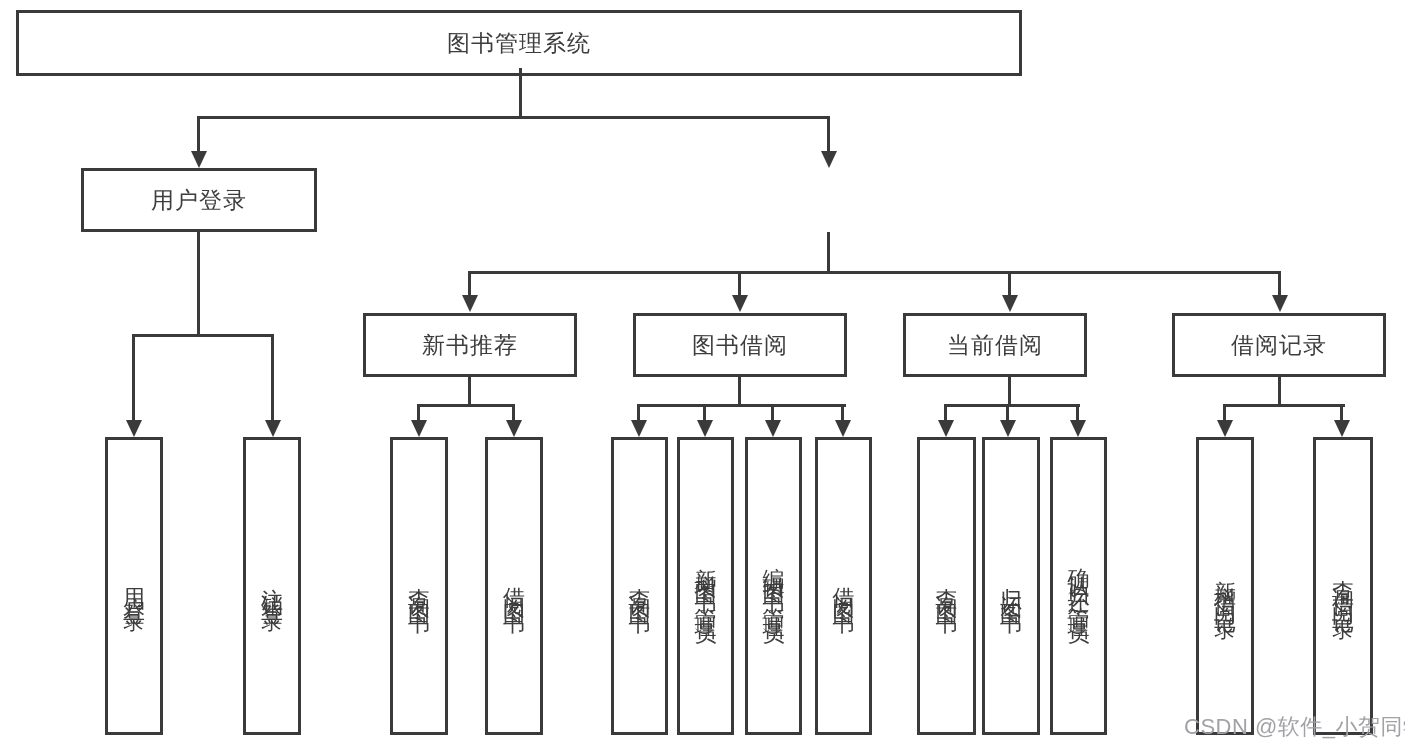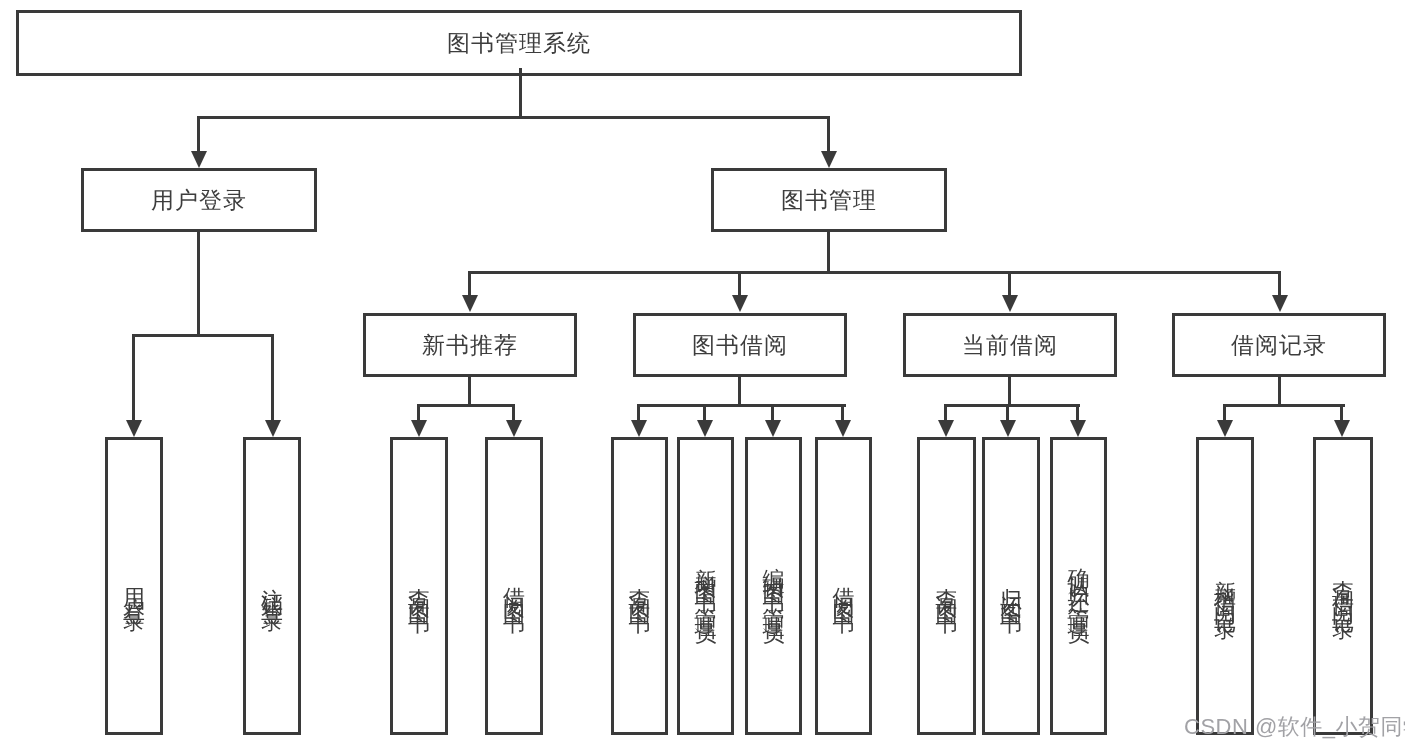--- a/index.html
+++ b/index.html
@@ -33,31 +33,28 @@
 
 <div id="canvas">
 
   <div class="box hbox" style="left:16px;top:10px;width:1006px;height:66px">
     <span>图书管理系统</span>
   </div>
 
   <div class="box hbox" style="left:81px;top:168px;width:236px;height:64px">
     <span>用户登录</span>
   </div>
-  <div class="box hbox" style="left:711px;top:168px;width:236px;height:64px">
-    <span>图书管理</span>
-  </div>
 
   <div class="box hbox" style="left:633px;top:313px;width:214px;height:64px">
     <span>图书借阅</span>
   </div>
   <div class="box hbox" style="left:363px;top:313px;width:214px;height:64px">
     <span>新书推荐</span>
   </div>
-  <div class="box hbox" style="left:903px;top:313px;width:214px;height:64px">
+  <div class="box hbox" style="left:903px;top:313px;width:184px;height:64px">
     <span>当前借阅</span>
   </div>
   <div class="box hbox" style="left:1172px;top:313px;width:214px;height:64px">
     <span>借阅记录</span>
   </div>
 
   <div class="box leaf" style="left:105px;top:437px;width:58px;height:298px">
     <span>用户登录</span>
   </div>
   <div class="box leaf" style="left:243px;top:437px;width:58px;height:298px">

